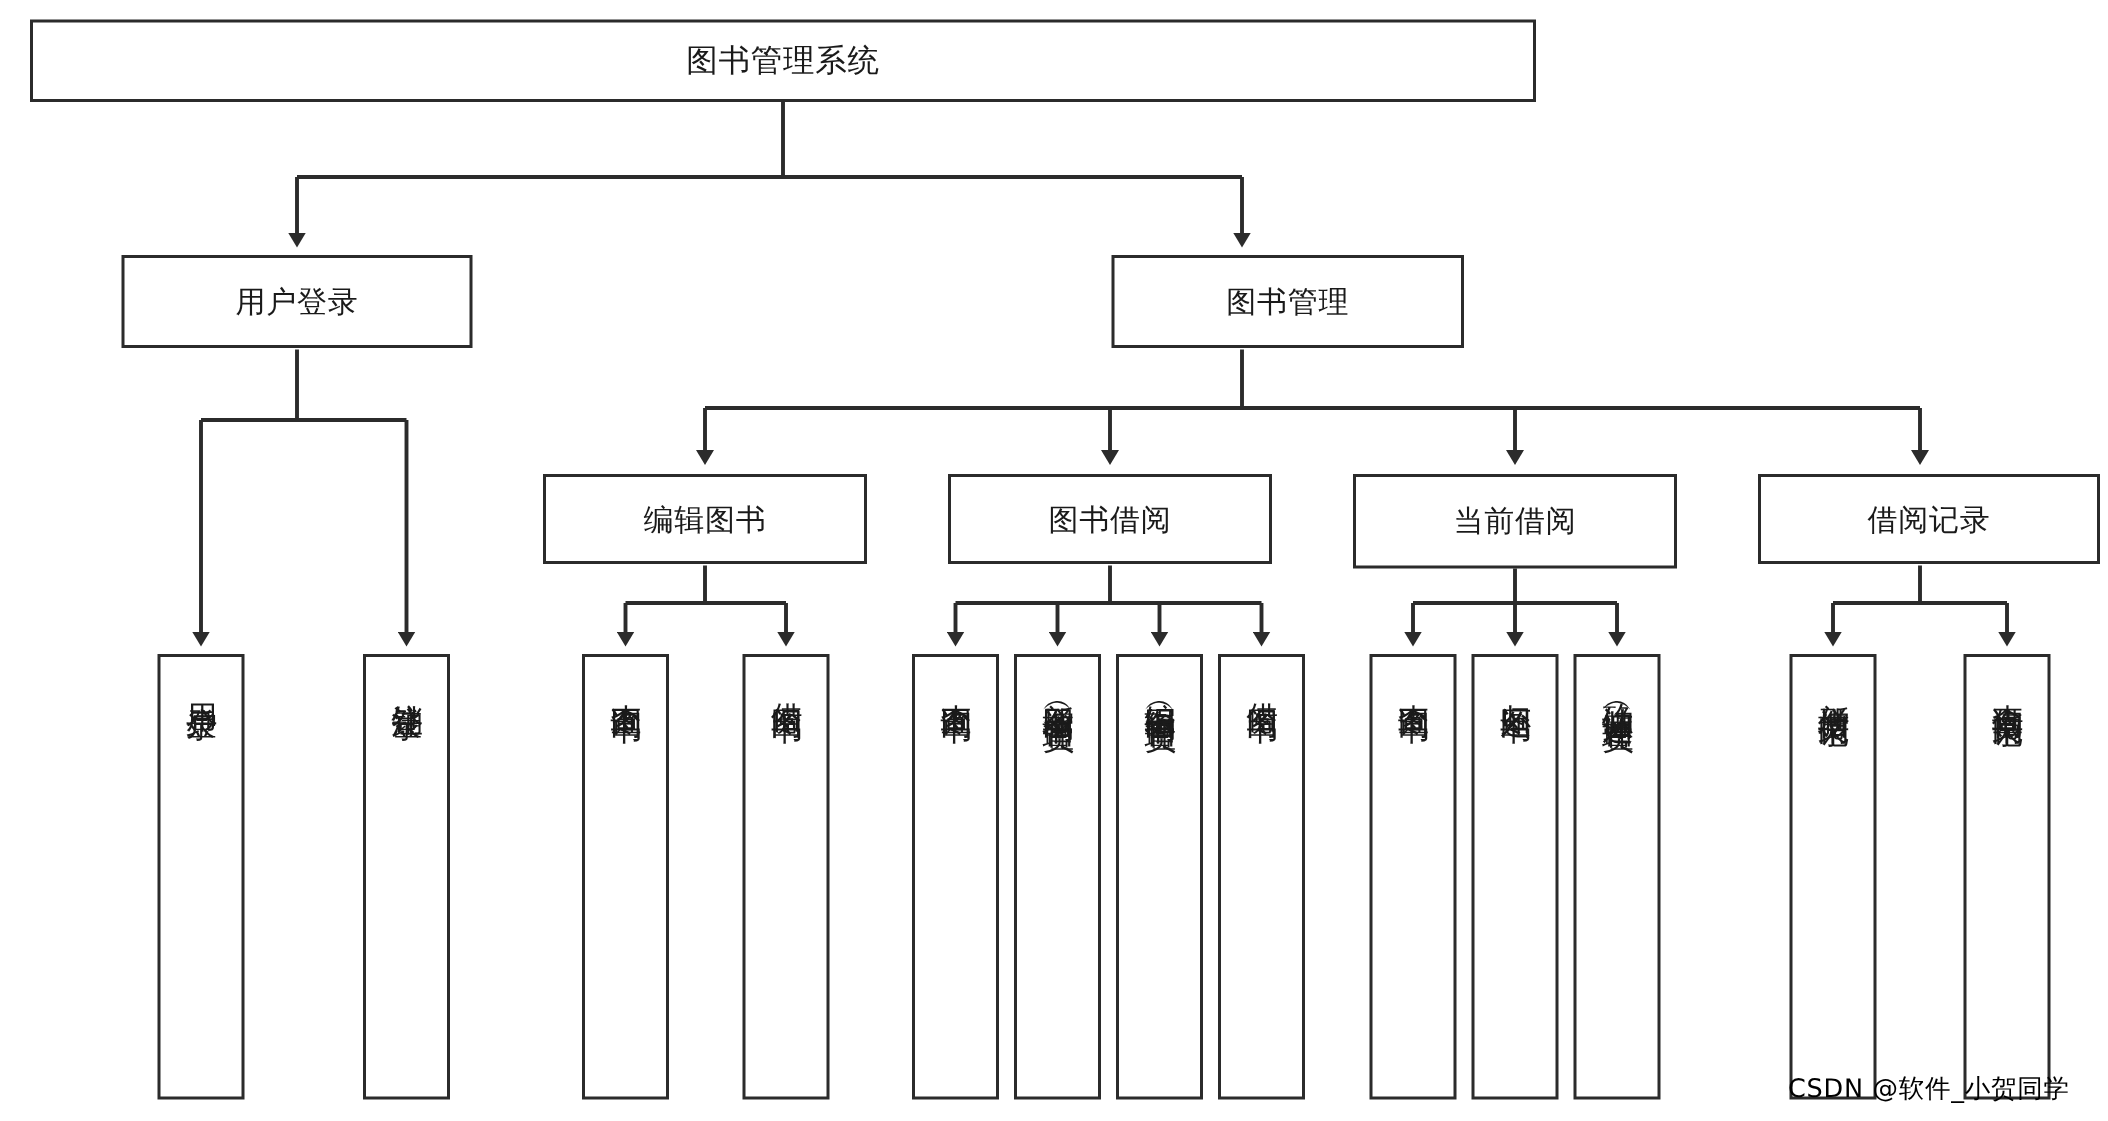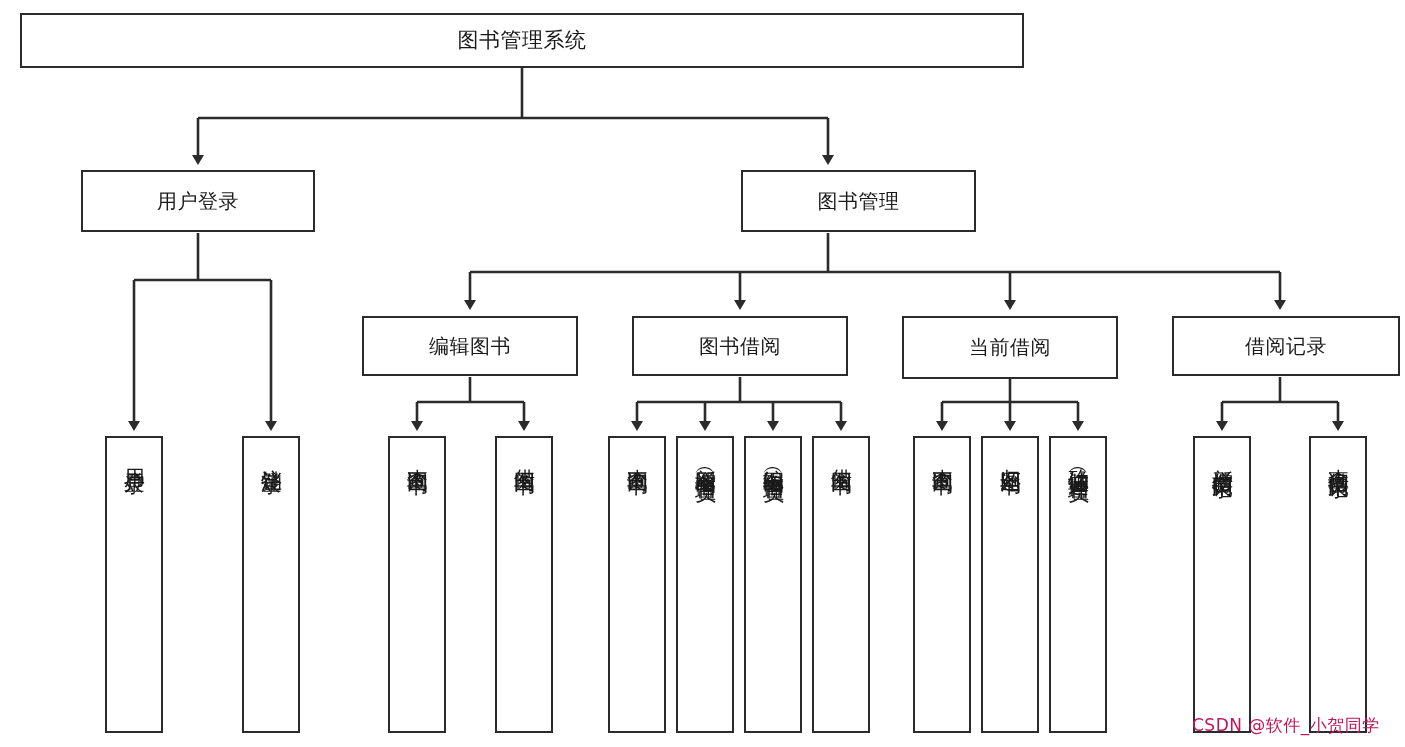--- a/index.html
+++ b/index.html
@@ -54,21 +54,21 @@
   .node.leaf .label {
     writing-mode: vertical-rl;
     text-orientation: upright;
     font-size: 21px;
     line-height: 1.28;
     letter-spacing: 2px;
     white-space: nowrap;
   }
   .watermark {
     position: absolute;
-    color: #be185d;
+    color: #000000;
     font-size: 17px;
     white-space: nowrap;
     letter-spacing: 0.5px;
   }
 </style>
 </head>
 <body>
 
 <div id="canvas">
 

